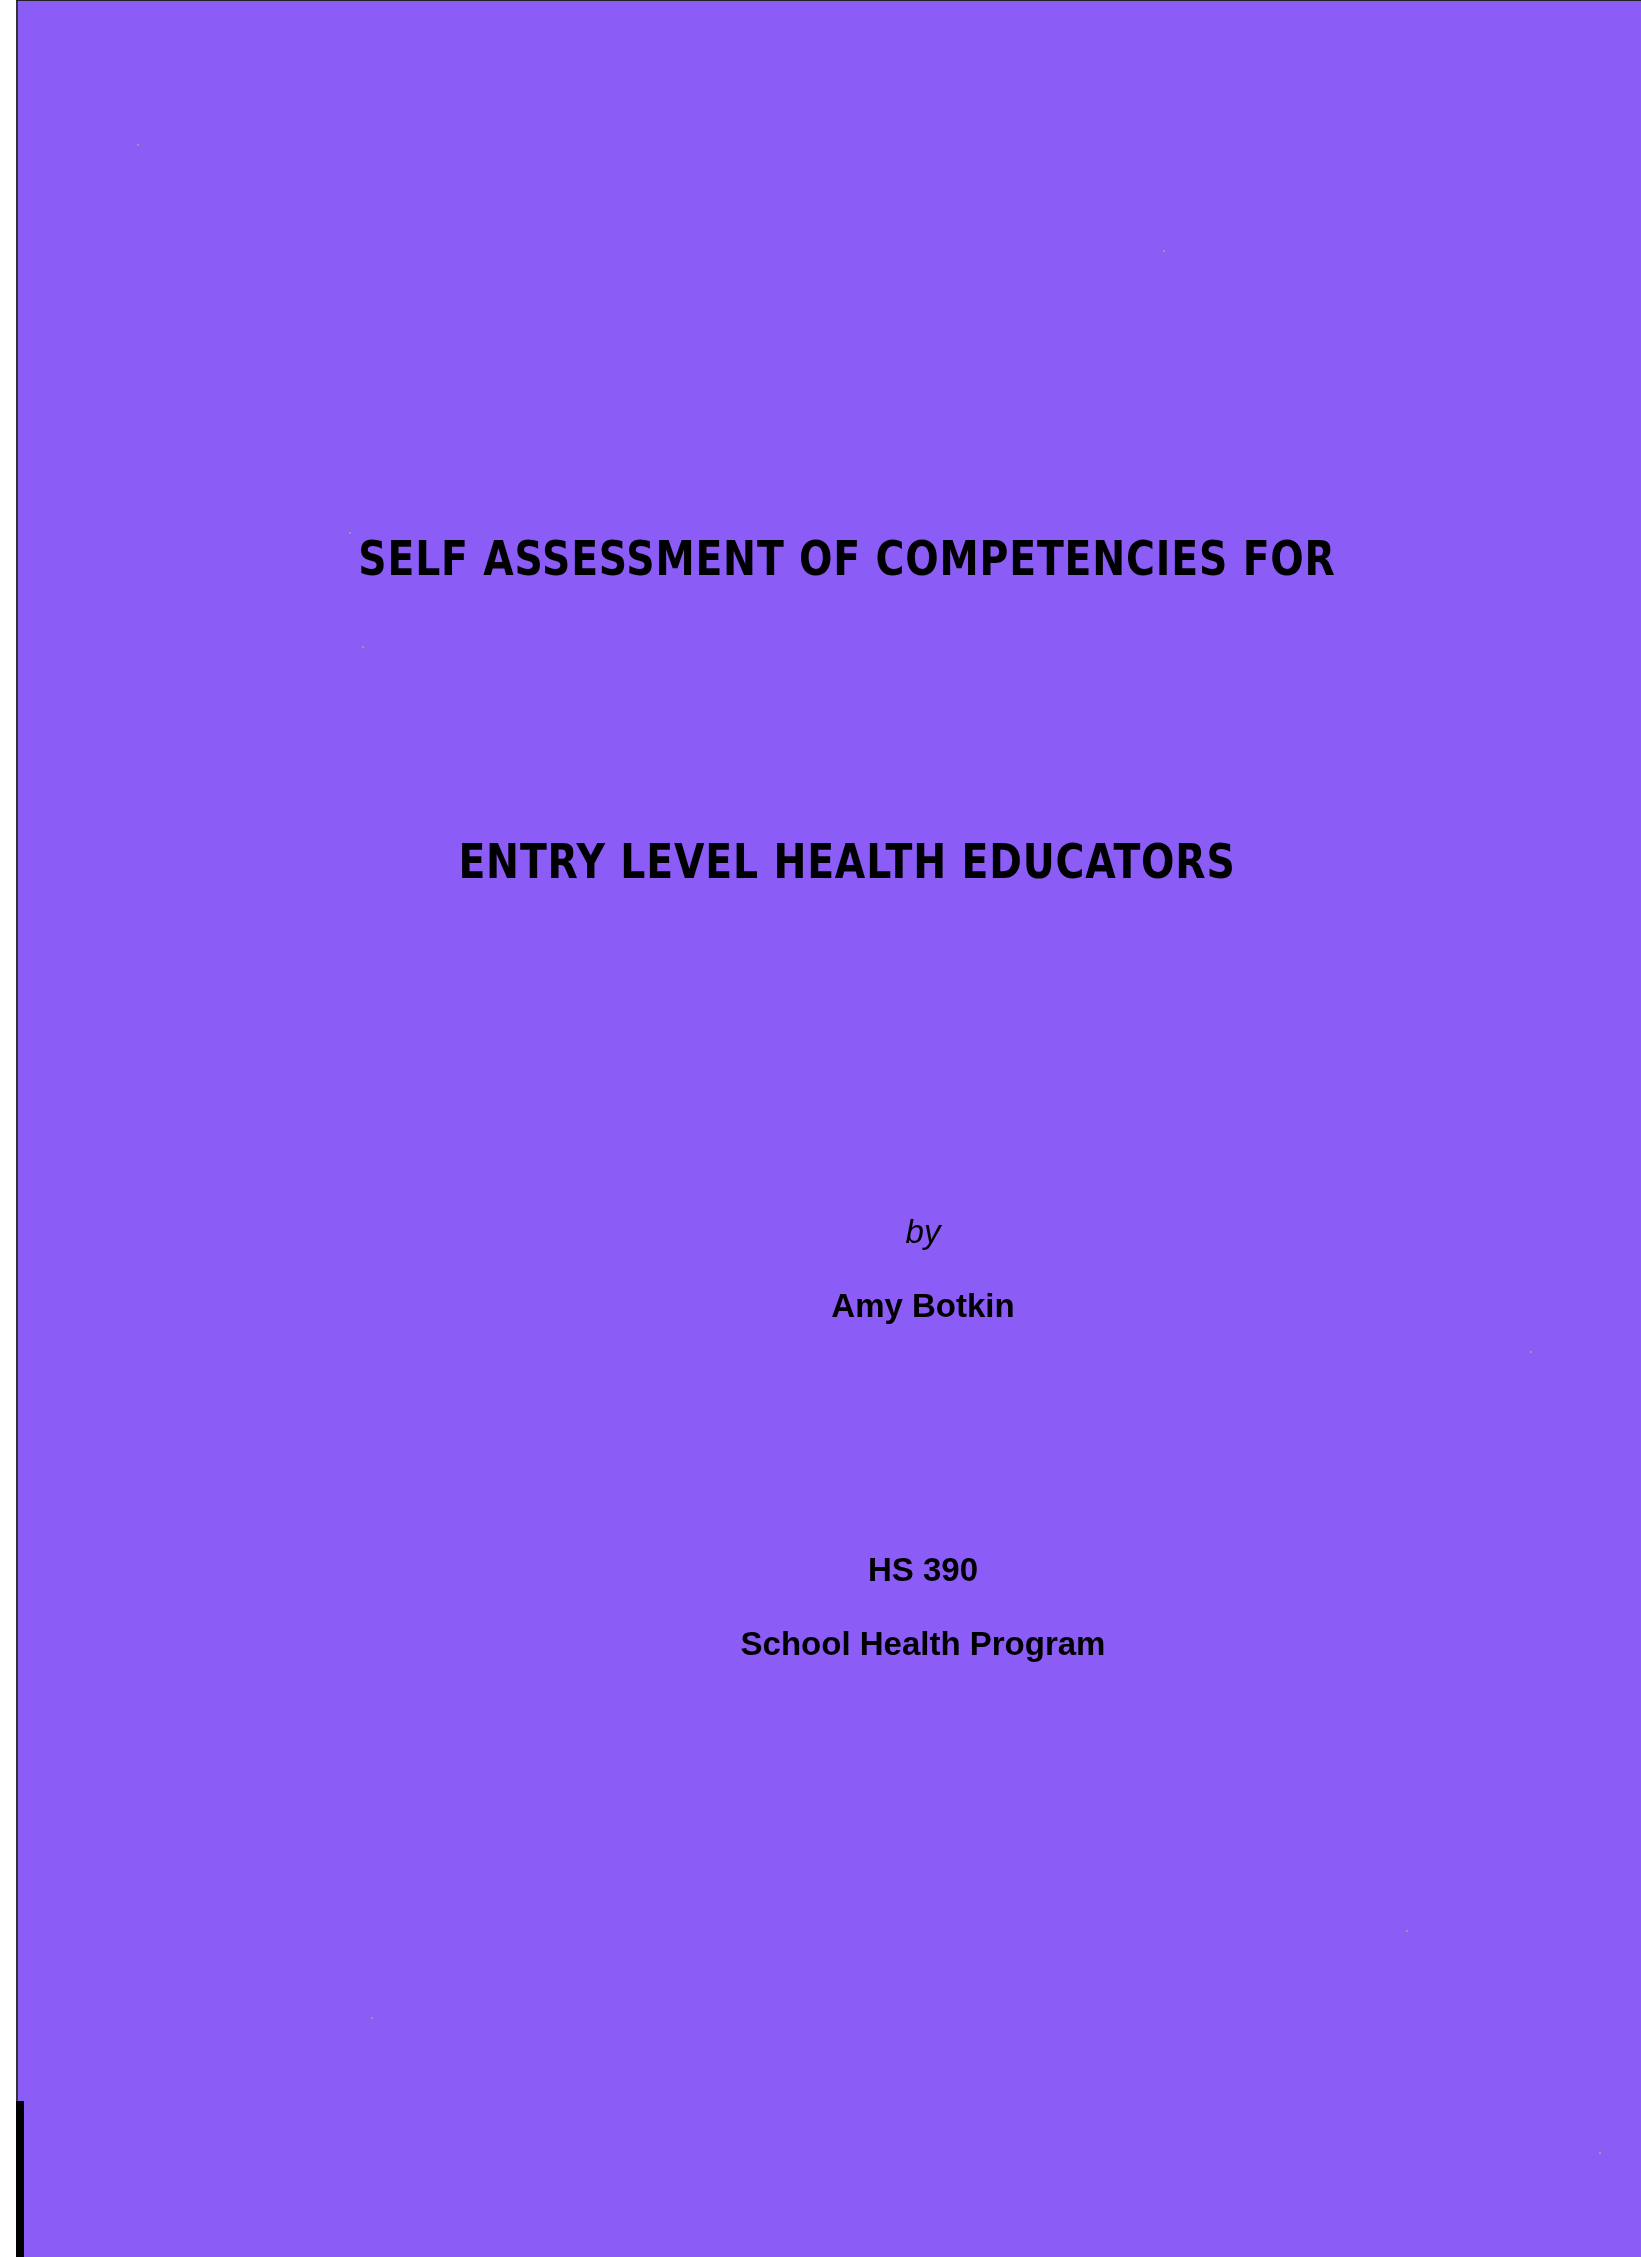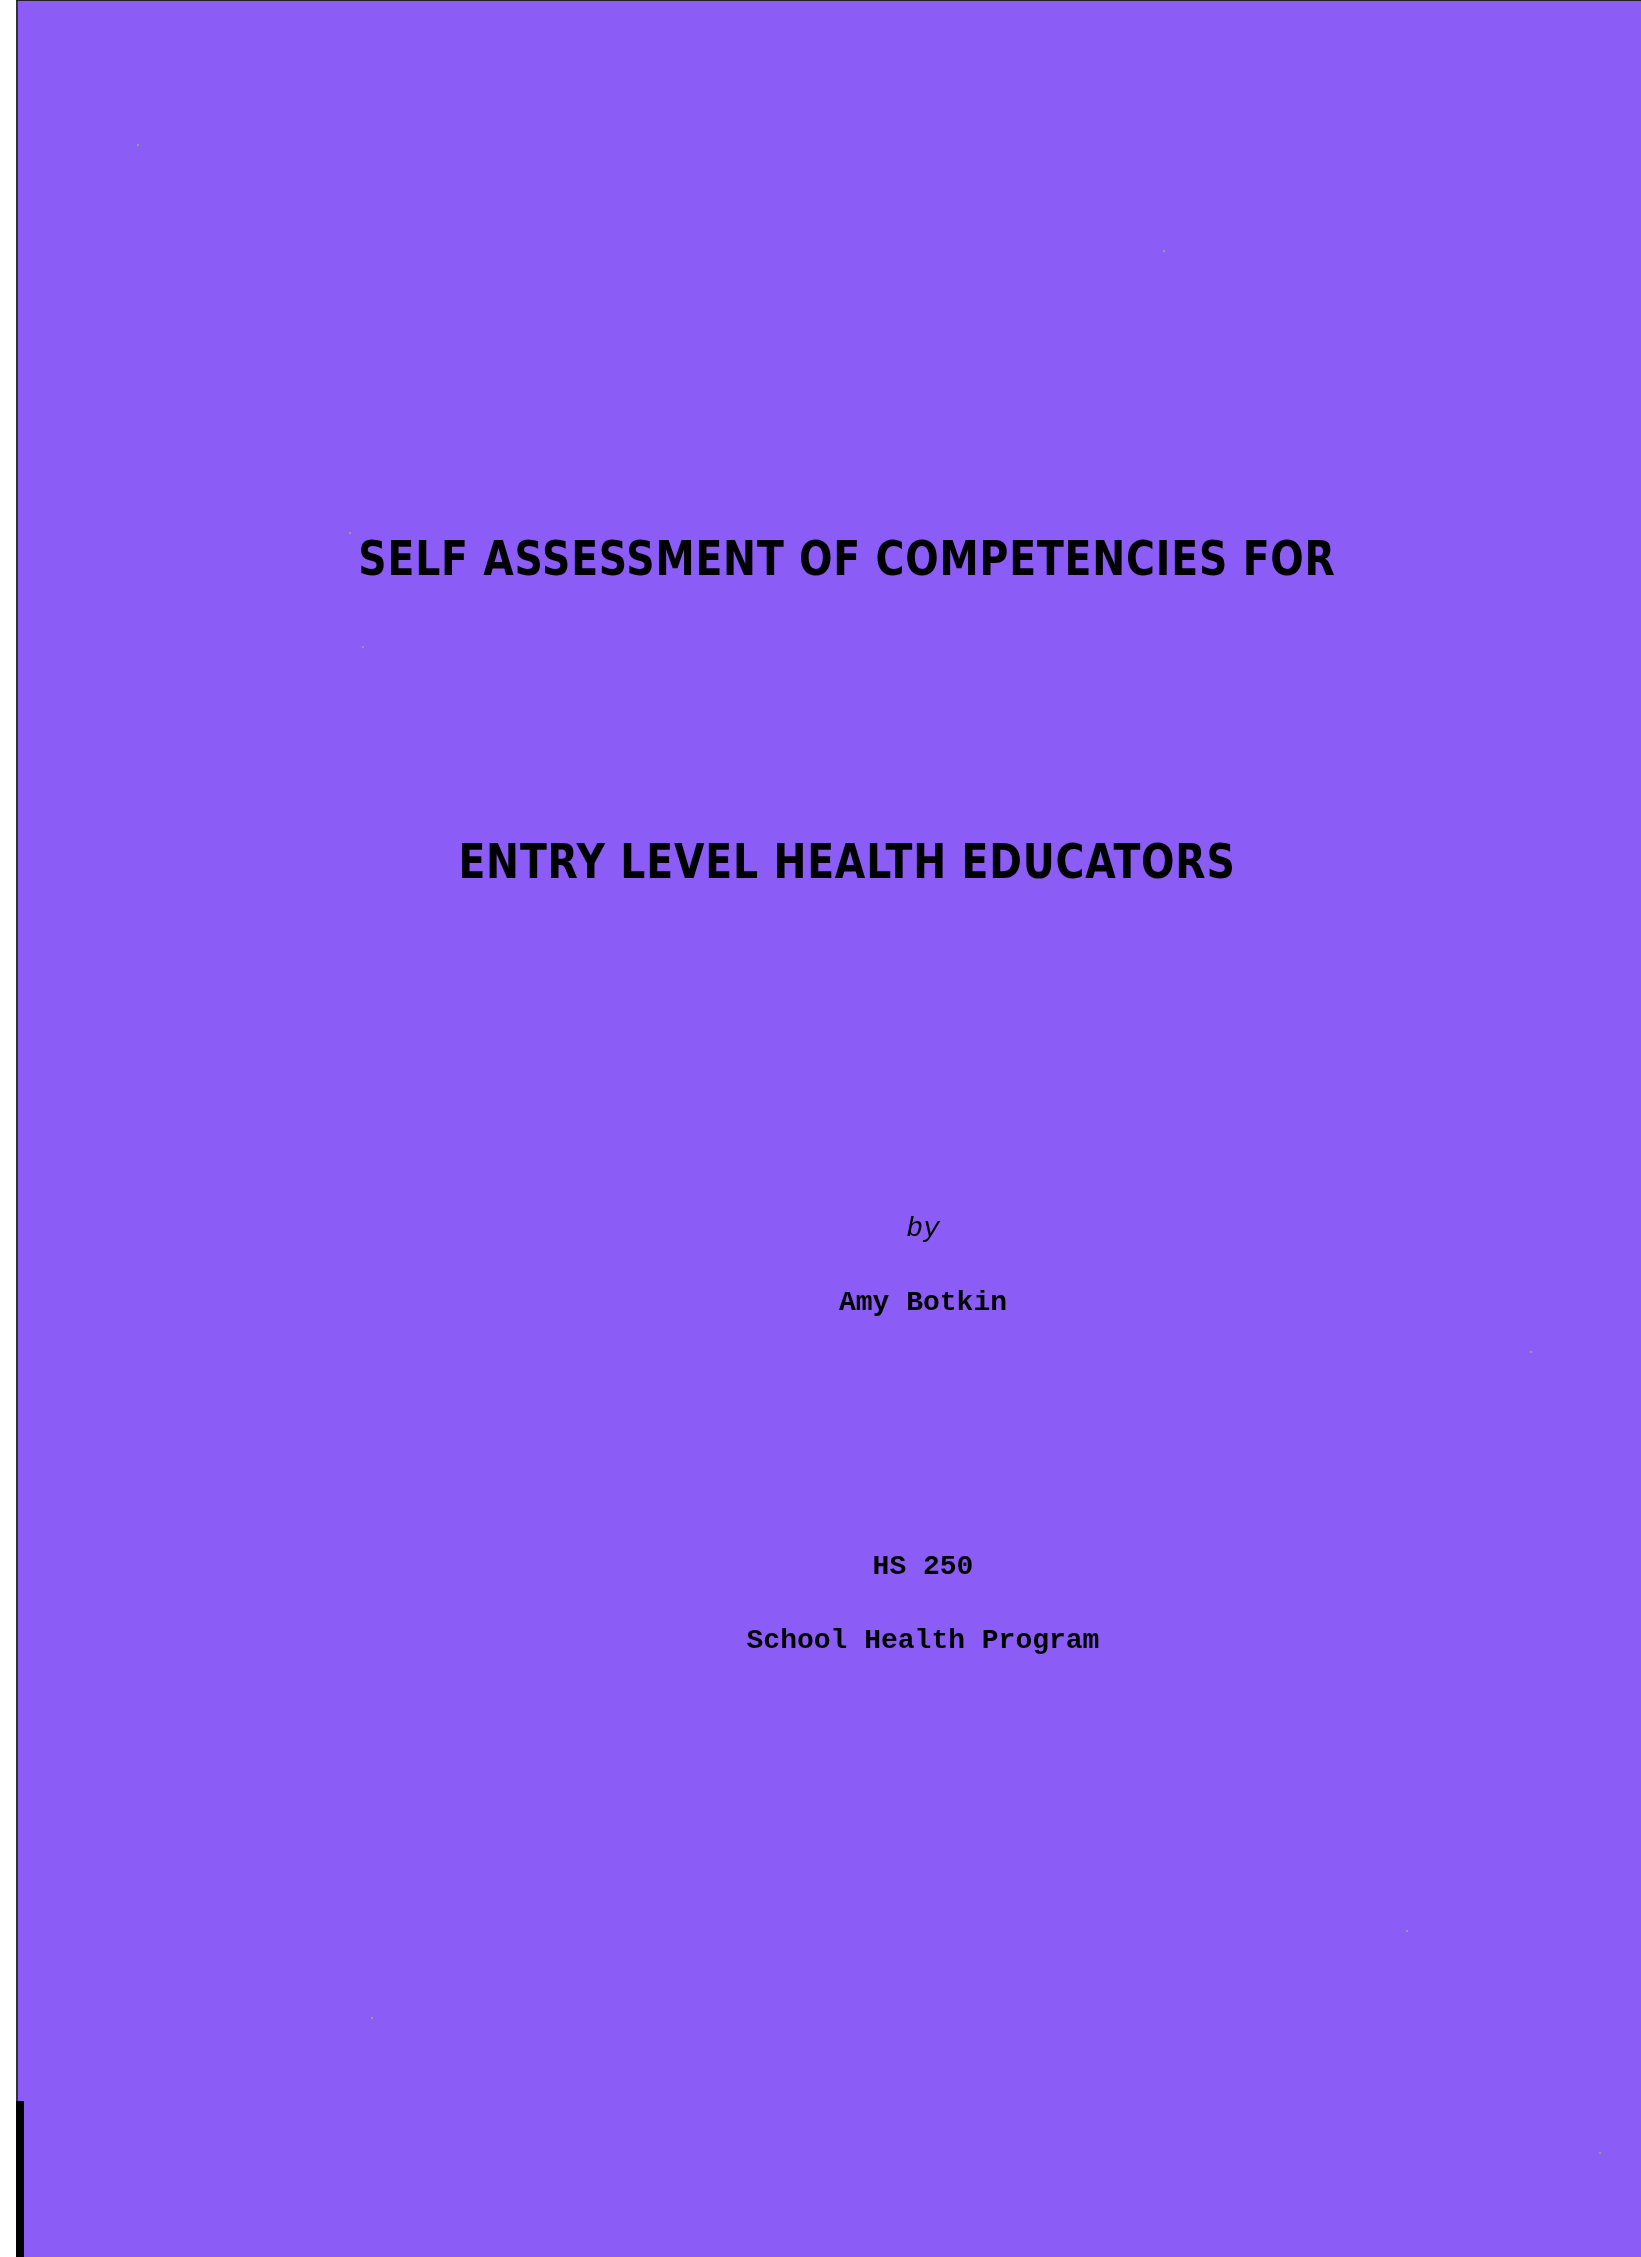--- a/index.html
+++ b/index.html
@@ -18,21 +18,21 @@
     .title-line {
       position: absolute; left: 0; width: 1641px; text-align: center;
       font-family: "DejaVu Sans", sans-serif; font-weight: bold;
       font-size: 48px; letter-spacing: 1px; color: #000;
       transform: scaleX(0.82); transform-origin: 879px 0;
     }
     .title-1 { top: 529px; left: 0px; }
     .title-2 { top: 832px; left: 0px; }
     .mono {
       position: absolute; left: 0; width: 1609px; text-align: center;
-      font-family: Liberation Mono, monospace; font-size: 28px; color: #000;
+      font-family: Liberation Sans, sans-serif; font-size: 33px; color: #000;
       font-weight: bold;
     }
     .italic { font-style: italic; font-weight: normal; }
     .by { top: 1212px; left: 0; }
     .author { top: 1286px; left: 0; text-align: center; }
     .for { top: 1474px; left: 0; }
     .course { top: 1550px; left: 0; }
     .program { top: 1624px; left: 0; }
     .date { top: 1854px; left: 0; }
     .center-shift { padding-left: 205px; box-sizing: border-box; }
@@ -52,16 +52,16 @@
   <div class="speck" style="left:1514px; top:1350px;"></div>
   <div class="speck" style="left:1390px; top:1929px;"></div>
   <div class="speck" style="left:355px; top:2016px;"></div>
   <div class="speck" style="left:1583px; top:2151px;"></div>
 
   <div class="title-line title-1">SELF ASSESSMENT OF COMPETENCIES FOR</div>
   <div class="title-line title-2">ENTRY LEVEL HEALTH EDUCATORS</div>
 
   <div class="mono italic by center-shift">by</div>
   <div class="mono author center-shift">Amy Botkin</div>
-  <div class="mono course center-shift">HS 250</div>
+  <div class="mono course center-shift">HS 390</div>
   <div class="mono program center-shift">School Health Program</div>
 </div>
 
 
 </body></html>

